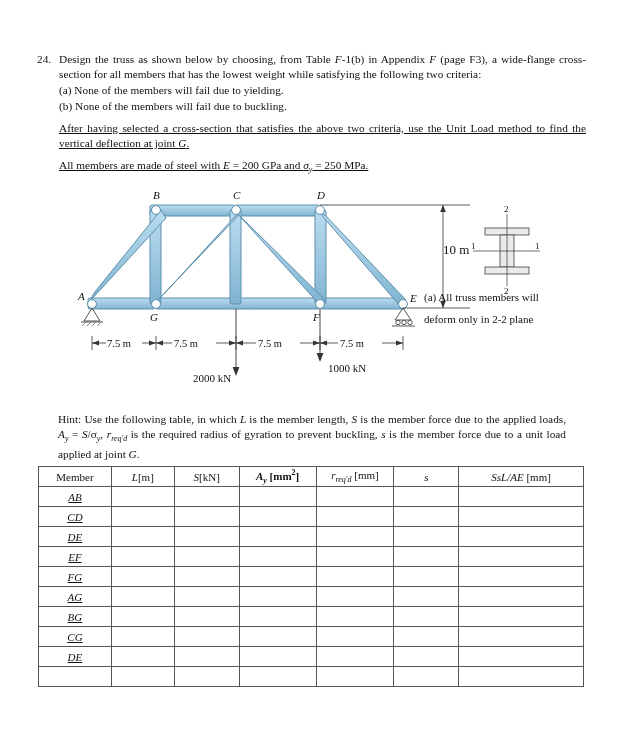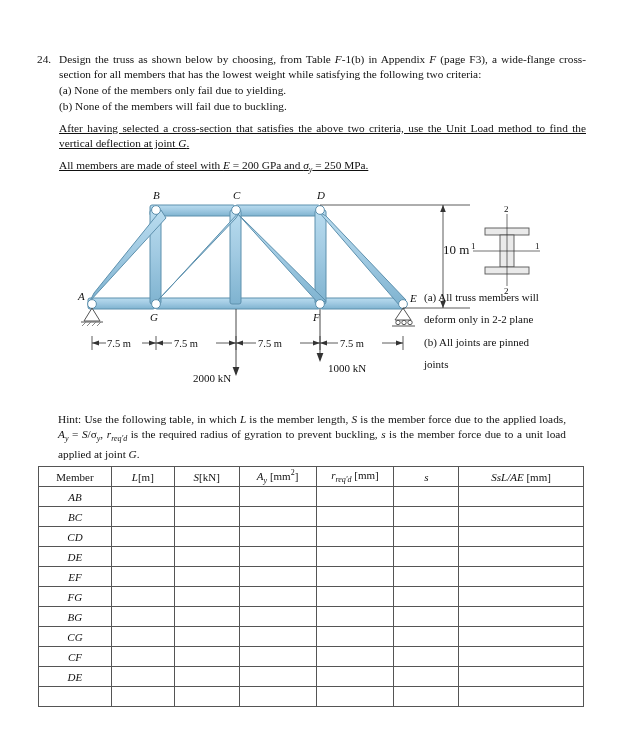--- a/index.html
+++ b/index.html
@@ -53,42 +53,42 @@
   .tablewrap{position:absolute;left:38px;top:466px;width:546px;}
   table{border-collapse:collapse;width:546px;font-size:11px;}
   th,td{
     border:1px solid #555;
     height:19px;
     text-align:center;
     vertical-align:middle;
     padding:0;
   }
   th{font-weight:normal;}
-  td.mem{font-style:italic;}
+  td.mem{font-style:italic;text-decoration:underline;}
   .colA{width:72px;}
   .colB{width:62px;}
   .colC{width:64px;}
-  .colD{width:76px;}
+  .colD{width:76px;font-weight:bold;}
   .colE{width:77px;}
   .colF{width:64px;}
   .colG{width:124px;}
   .lastrow td{border-bottom:1px solid #555;}
   .sub{font-size:8px;vertical-align:sub;}
   sup{font-size:8px;}
 </style>
 </head>
 <body>
 
 <div class="page">
 
   <div class="problem">
     <span class="num">24.</span>
     <div class="body">
       <div>Design the truss as shown below by choosing, from Table <i>F</i>-1(b) in Appendix <i>F</i> (page F3), a wide-flange cross-section for all members that has the lowest weight while satisfying the following two criteria:</div>
-      <div style="margin-top:1px;">(a) None of the members only fail due to yielding.</div>
+      <div style="margin-top:1px;">(a) None of the members will fail due to yielding.</div>
       <div>(b) None of the members will fail due to buckling.</div>
       <div class="blk">After having selected a cross-section that satisfies the above two criteria, use the Unit Load method to find the vertical deflection at joint <i>G</i>.</div>
       <div class="blk">All members are made of steel with <i>E</i> = 200 GPa and <i>σ<span style="font-size:8px;vertical-align:sub">y</span></i> = 250 MPa.</div>
     </div>
   </div>
 
   <div class="figure">
     <svg width="470" height="210" viewBox="0 0 470 210">
       <defs>
         <linearGradient id="memg" x1="0" y1="0" x2="0" y2="1">
@@ -220,21 +220,20 @@
       </g>
     </svg>
   </div>
 
   <div class="dim-10m">10 m</div>
   <div class="load-2000">2000 kN</div>
   <div class="load-1000">1000 kN</div>
 
   <div class="notes">
     <div>(a) All truss members will deform only in 2-2 plane</div>
-    <div style="margin-top:1px;">(b) All joints are pinned joints</div>
   </div>
 
   <div class="hint">
     <span>Hint: Use the following table, in which <i>L</i> is the member length, <i>S</i> is the member force due to the applied loads, <i>A<span style="font-size:8px;vertical-align:sub">y</span></i> = <i>S</i>/σ<span style="font-size:8px;vertical-align:sub"><i>y</i></span>, <i>r<span style="font-size:8px;vertical-align:sub">req'd</span></i> is the required radius of gyration to prevent buckling, <i>s</i> is the member force due to a unit load applied at joint <i>G</i>.</span>
   </div>
 
   <div class="tablewrap">
     <table>
       <thead>
         <tr>
@@ -251,29 +250,20 @@
         <tr>
             <td class="mem">AB</td>
             <td></td>
             <td></td>
             <td></td>
             <td></td>
             <td></td>
             <td></td>
           </tr>
         <tr>
-            <td class="mem">BC</td>
-            <td></td>
-            <td></td>
-            <td></td>
-            <td></td>
-            <td></td>
-            <td></td>
-          </tr>
-        <tr>
             <td class="mem">CD</td>
             <td></td>
             <td></td>
             <td></td>
             <td></td>
             <td></td>
             <td></td>
           </tr>
         <tr>
             <td class="mem">DE</td>
@@ -296,39 +286,39 @@
         <tr>
             <td class="mem">FG</td>
             <td></td>
             <td></td>
             <td></td>
             <td></td>
             <td></td>
             <td></td>
           </tr>
         <tr>
+            <td class="mem">AG</td>
+            <td></td>
+            <td></td>
+            <td></td>
+            <td></td>
+            <td></td>
+            <td></td>
+          </tr>
+        <tr>
             <td class="mem">BG</td>
             <td></td>
             <td></td>
             <td></td>
             <td></td>
             <td></td>
             <td></td>
           </tr>
         <tr>
             <td class="mem">CG</td>
-            <td></td>
-            <td></td>
-            <td></td>
-            <td></td>
-            <td></td>
-            <td></td>
-          </tr>
-        <tr>
-            <td class="mem">CF</td>
             <td></td>
             <td></td>
             <td></td>
             <td></td>
             <td></td>
             <td></td>
           </tr>
         <tr>
             <td class="mem">DE</td>
             <td></td>

